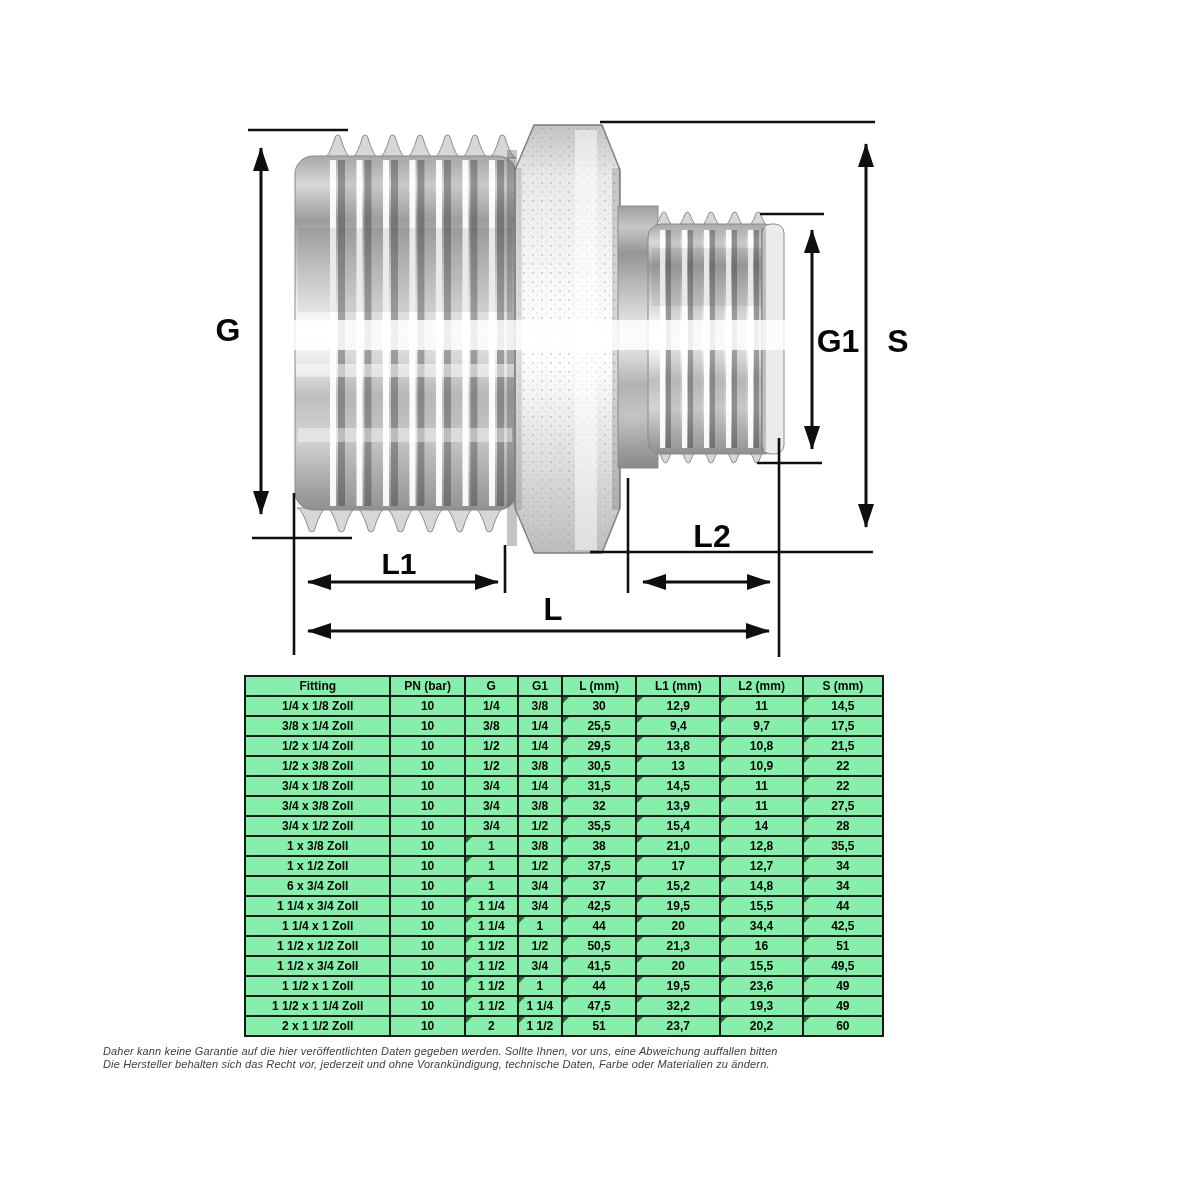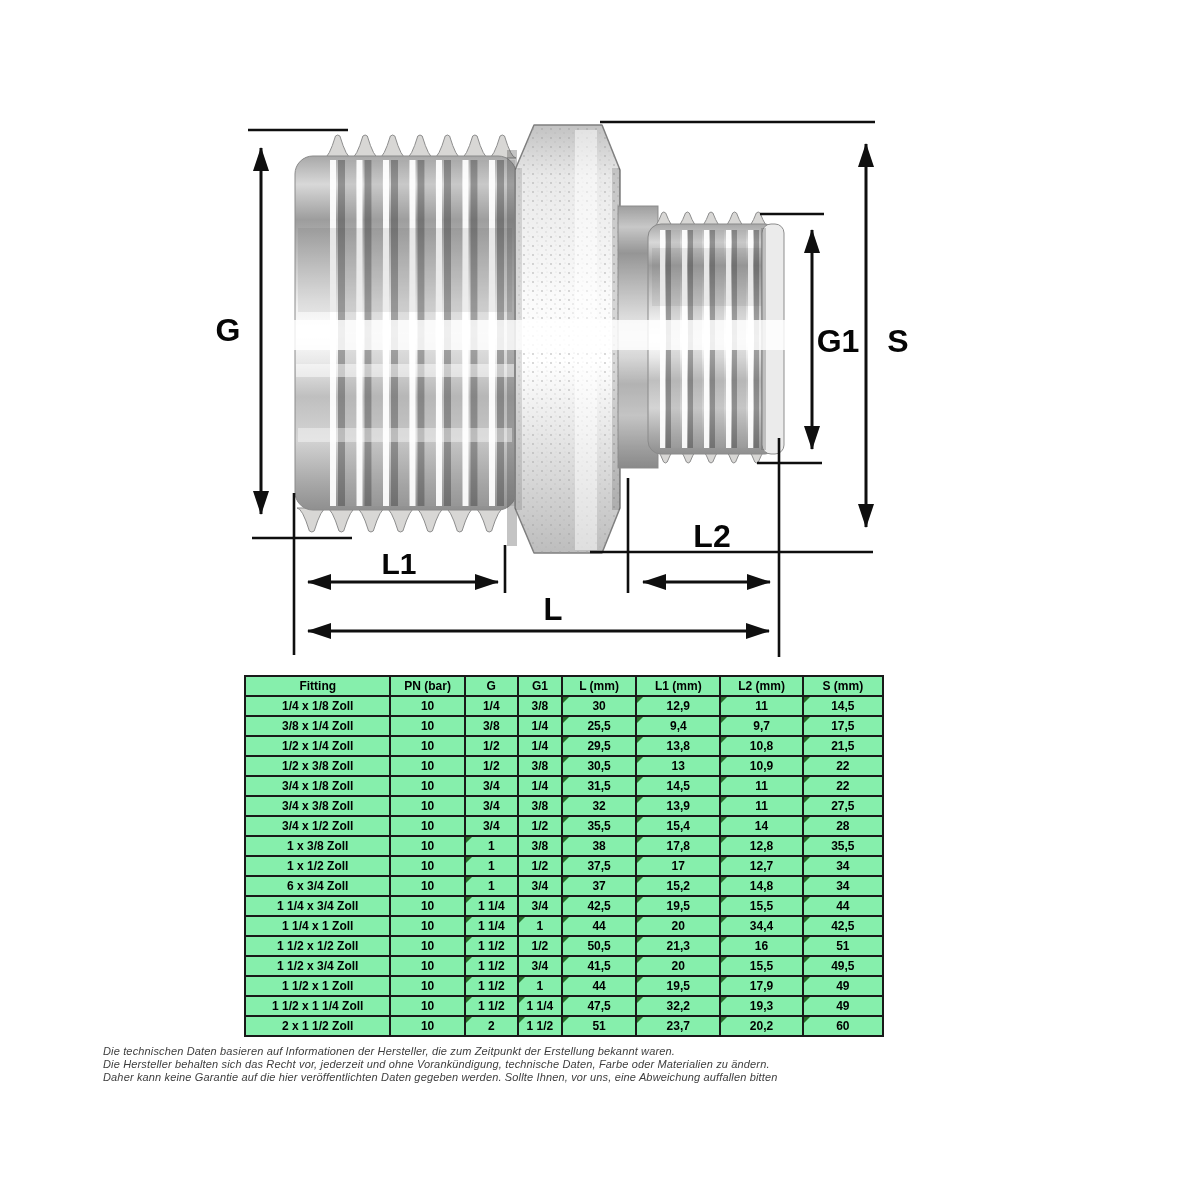--- a/index.html
+++ b/index.html
@@ -246,21 +246,21 @@
           <td><span class="corner-tri" style="border-top-color: rgb(37, 109, 40);"></span><span>15,4</span></td>
           <td><span class="corner-tri" style="border-top-color: rgb(37, 109, 40);"></span><span>14</span></td>
           <td><span class="corner-tri" style="border-top-color: rgb(37, 109, 40);"></span><span>28</span></td>
         </tr>
         <tr>
           <td><span>1 x 3/8 Zoll</span></td>
           <td><span>10</span></td>
           <td><span class="corner-tri" style="border-top-color: rgb(37, 109, 40);"></span><span>1</span></td>
           <td><span>3/8</span></td>
           <td><span class="corner-tri" style="border-top-color: rgb(37, 109, 40);"></span><span>38</span></td>
-          <td><span class="corner-tri" style="border-top-color: rgb(37, 109, 40);"></span><span>17,8</span></td>
+          <td><span class="corner-tri" style="border-top-color: rgb(37, 109, 40);"></span><span>21,0</span></td>
           <td><span class="corner-tri" style="border-top-color: rgb(37, 109, 40);"></span><span>12,8</span></td>
           <td><span class="corner-tri" style="border-top-color: rgb(37, 109, 40);"></span><span>35,5</span></td>
         </tr>
         <tr>
           <td><span>1 x 1/2 Zoll</span></td>
           <td><span>10</span></td>
           <td><span class="corner-tri" style="border-top-color: rgb(37, 109, 40);"></span><span>1</span></td>
           <td><span>1/2</span></td>
           <td><span class="corner-tri" style="border-top-color: rgb(37, 109, 40);"></span><span>37,5</span></td>
           <td><span class="corner-tri" style="border-top-color: rgb(37, 109, 40);"></span><span>17</span></td>
@@ -317,21 +317,21 @@
           <td><span class="corner-tri" style="border-top-color: rgb(37, 109, 40);"></span><span>15,5</span></td>
           <td><span class="corner-tri" style="border-top-color: rgb(37, 109, 40);"></span><span>49,5</span></td>
         </tr>
         <tr>
           <td><span>1 1/2 x 1 Zoll</span></td>
           <td><span>10</span></td>
           <td><span class="corner-tri" style="border-top-color: rgb(37, 109, 40);"></span><span>1 1/2</span></td>
           <td><span class="corner-tri" style="border-top-color: rgb(37, 109, 40);"></span><span>1</span></td>
           <td><span class="corner-tri" style="border-top-color: rgb(37, 109, 40);"></span><span>44</span></td>
           <td><span class="corner-tri" style="border-top-color: rgb(37, 109, 40);"></span><span>19,5</span></td>
-          <td><span class="corner-tri" style="border-top-color: rgb(37, 109, 40);"></span><span>17,9</span></td>
+          <td><span class="corner-tri" style="border-top-color: rgb(37, 109, 40);"></span><span>23,6</span></td>
           <td><span class="corner-tri" style="border-top-color: rgb(37, 109, 40);"></span><span>49</span></td>
         </tr>
         <tr>
           <td><span>1 1/2 x 1 1/4 Zoll</span></td>
           <td><span>10</span></td>
           <td><span class="corner-tri" style="border-top-color: rgb(37, 109, 40);"></span><span>1 1/2</span></td>
           <td><span class="corner-tri" style="border-top-color: rgb(37, 109, 40);"></span><span>1 1/4</span></td>
           <td><span class="corner-tri" style="border-top-color: rgb(37, 109, 40);"></span><span>47,5</span></td>
           <td><span class="corner-tri" style="border-top-color: rgb(37, 109, 40);"></span><span>32,2</span></td>
           <td><span class="corner-tri" style="border-top-color: rgb(37, 109, 40);"></span><span>19,3</span></td>
@@ -344,17 +344,16 @@
           <td><span class="corner-tri" style="border-top-color: rgb(37, 109, 40);"></span><span>1 1/2</span></td>
           <td><span class="corner-tri" style="border-top-color: rgb(37, 109, 40);"></span><span>51</span></td>
           <td><span class="corner-tri" style="border-top-color: rgb(37, 109, 40);"></span><span>23,7</span></td>
           <td><span class="corner-tri" style="border-top-color: rgb(37, 109, 40);"></span><span>20,2</span></td>
           <td><span class="corner-tri" style="border-top-color: rgb(37, 109, 40);"></span><span>60</span></td>
         </tr>
       </tbody>
     </table>
 
   <div id="footnotes">
-    <div>Die technischen Daten basieren auf Informationen der Hersteller, die zum Zeitpunkt der Erstellung bekannt waren.</div>
+    <div>Daher kann keine Garantie auf die hier veröffentlichten Daten gegeben werden. Sollte Ihnen, vor uns, eine Abweichung auffallen bitten</div>
     <div>Die Hersteller behalten sich das Recht vor, jederzeit und ohne Vorankündigung, technische Daten, Farbe oder Materialien zu ändern.</div>
-    <div>Daher kann keine Garantie auf die hier veröffentlichten Daten gegeben werden. Sollte Ihnen, vor uns, eine Abweichung auffallen bitten</div>
   </div>
 </div>
 
 </body></html>

